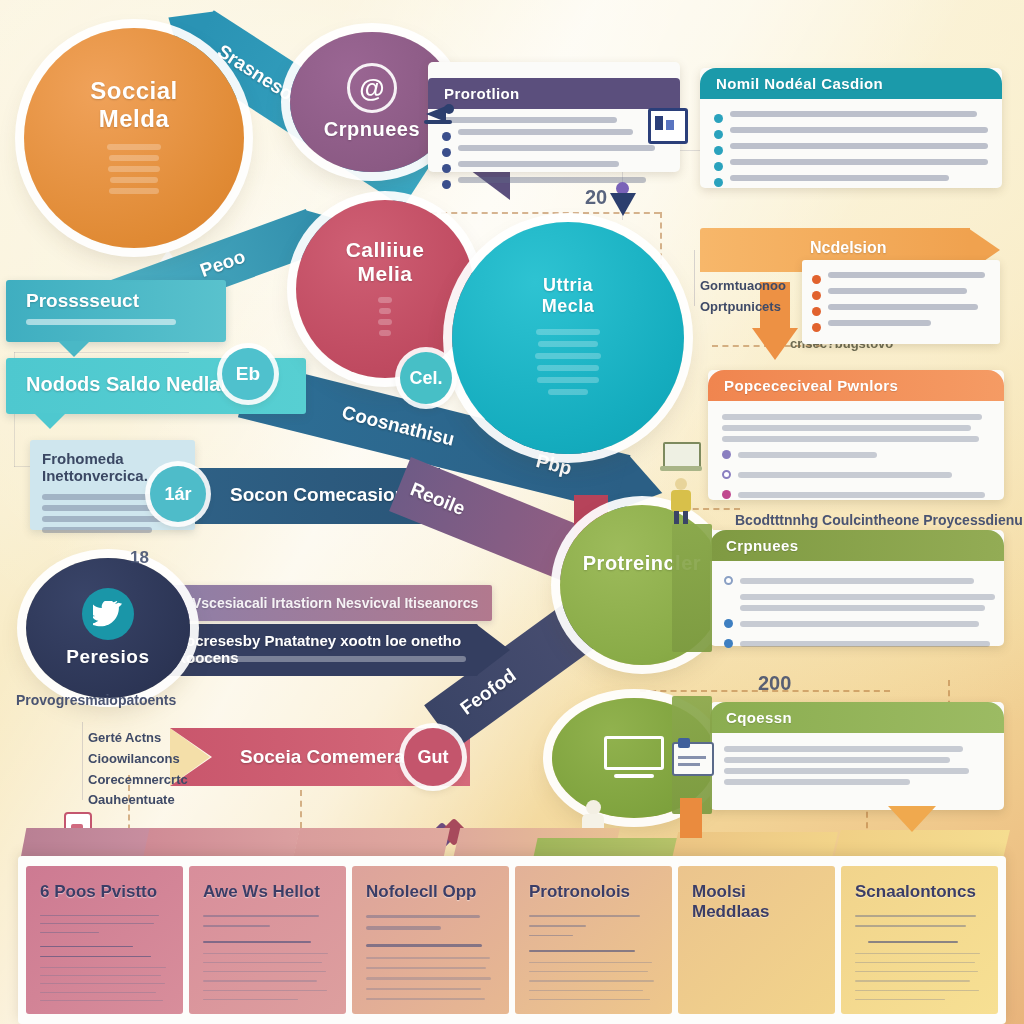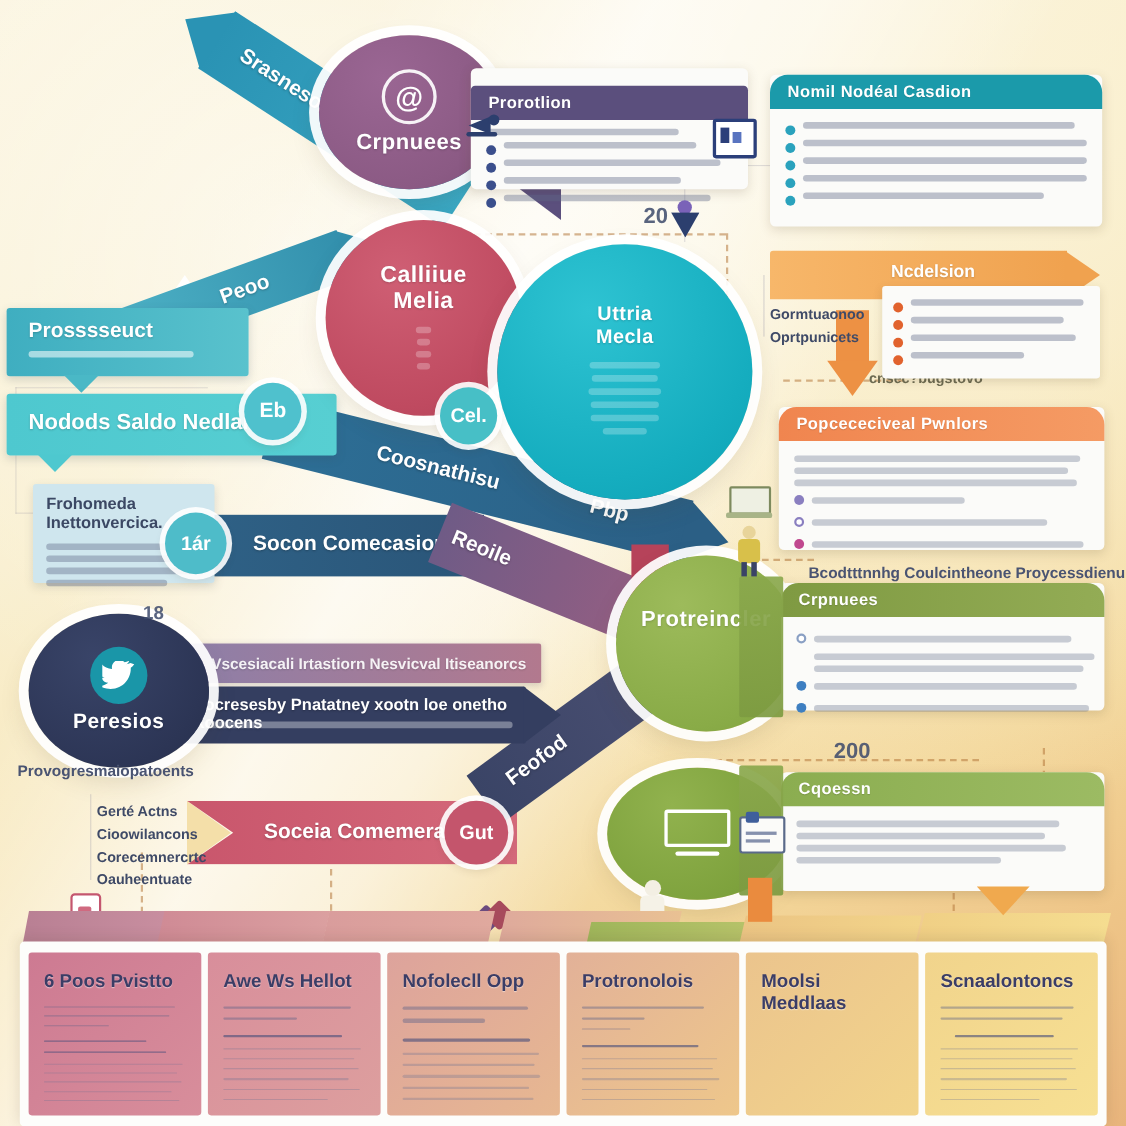--- a/index.html
+++ b/index.html
@@ -156,20 +156,30 @@
   <div style="position:absolute;left:162px;top:585px;width:330px;height:36px;background:linear-gradient(90deg,#8d7fa8,#b2798e);border-radius:2px;box-shadow:0 2px 7px rgba(70,60,80,.2);">
     <div style="color:#fff;font-weight:bold;font-size:14px;padding:10px 0 0 30px;opacity:.9;text-shadow:0 1px 2px rgba(0,0,0,.2);">Vscesiacali Irtastiorn Nesvicval Itiseanorcs</div>
   </div>
   <div style="position:absolute;left:150px;top:624px;width:360px;height:52px;">
     <div style="position:absolute;left:0;top:0;right:32px;height:52px;background:#343e60;border-radius:2px;"></div>
     <div style="position:absolute;right:0;top:0;width:0;height:0;border-top:26px solid transparent;border-bottom:26px solid transparent;border-left:34px solid #343e60;"></div>
     <div style="position:absolute;left:26px;top:8px;color:#fff;font-weight:bold;font-size:15px;text-shadow:0 1px 2px rgba(0,0,0,.25);">Socresesby Pnatatney xootn loe onetho Xoocens</div>
     <div class="ln" style="position:absolute;left:26px;top:32px;width:290px;background:#fff;opacity:.35;"></div>
   </div>
 
+  <div class="blob" style="left:24px;top:28px;width:220px;height:220px;background:radial-gradient(circle at 34% 28%,#f0a25a,#e08a34 72%,#d97f2c 100%);">
+    <div class="btitle" style="font-size:24px;">Soccial Melda</div>
+    <div class="bsub" style="width:100%;">
+      <div class="ln" style="background:#fff;width:96%;margin:5px auto;"></div>
+      <div class="ln" style="background:#fff;width:88%;margin:5px auto;"></div>
+      <div class="ln" style="background:#fff;width:92%;margin:5px auto;"></div>
+      <div class="ln" style="background:#fff;width:84%;margin:5px auto;"></div>
+      <div class="ln" style="background:#fff;width:90%;margin:5px auto;"></div>
+    </div>
+  </div>
 
   <div class="blob" style="left:290px;top:32px;width:140px;height:140px;background:radial-gradient(circle at 36% 28%,#9a6693,#8b5a84 70%,#7e5078 100%);">
     <div class="icon-disc" style="width:44px;height:44px;border:3px solid rgba(255,255,255,.92);margin-bottom:5px;">
       <span style="font-size:26px;font-weight:bold;color:#fff;line-height:1;">@</span>
     </div>
     <div class="btitle" style="font-size:20px;">Crpnuees</div>
   </div>
 
   <div class="blob" style="left:296px;top:200px;width:178px;height:178px;background:radial-gradient(circle at 36% 28%,#cf5f74,#bf4a60 70%,#b04257 100%);">
     <div class="btitle" style="font-size:21px;">Calliiue Melia</div>
@@ -267,21 +277,21 @@
           <div class="ln" style="flex:1;max-width:84%;"></div>
         </div>
     </div>
   </div>
   <div style="position:absolute;left:422px;top:100px;width:34px;height:26px;">
     <div style="position:absolute;left:4px;top:6px;width:0;height:0;border-top:8px solid transparent;border-bottom:8px solid transparent;border-right:20px solid #2c3f6e;"></div>
     <div style="position:absolute;left:22px;top:4px;width:10px;height:10px;border-radius:50%;background:#2c3f6e;"></div>
     <div style="position:absolute;left:2px;top:20px;width:28px;height:4px;background:#2c3f6e;border-radius:2px;"></div>
   </div>
 
-  <div class="panel" style="left:700px;top:68px;width:302px;height:138px;">
+  <div class="panel" style="left:700px;top:68px;width:302px;height:120px;">
     <div class="phead" style="background:#1b9aaa;font-size:15px;border-radius:16px 16px 0 0;">Nomil Nodéal Casdion</div>
     <div class="plist">
       <div class="prow">
           <div class="dot" style="background:#2aa2bd;"></div>
           <div class="ln" style="flex:1;max-width:90%;"></div>
         </div>
       <div class="prow">
           <div class="dot" style="background:#2aa2bd;"></div>
           <div class="ln" style="flex:1;max-width:94%;"></div>
         </div>

